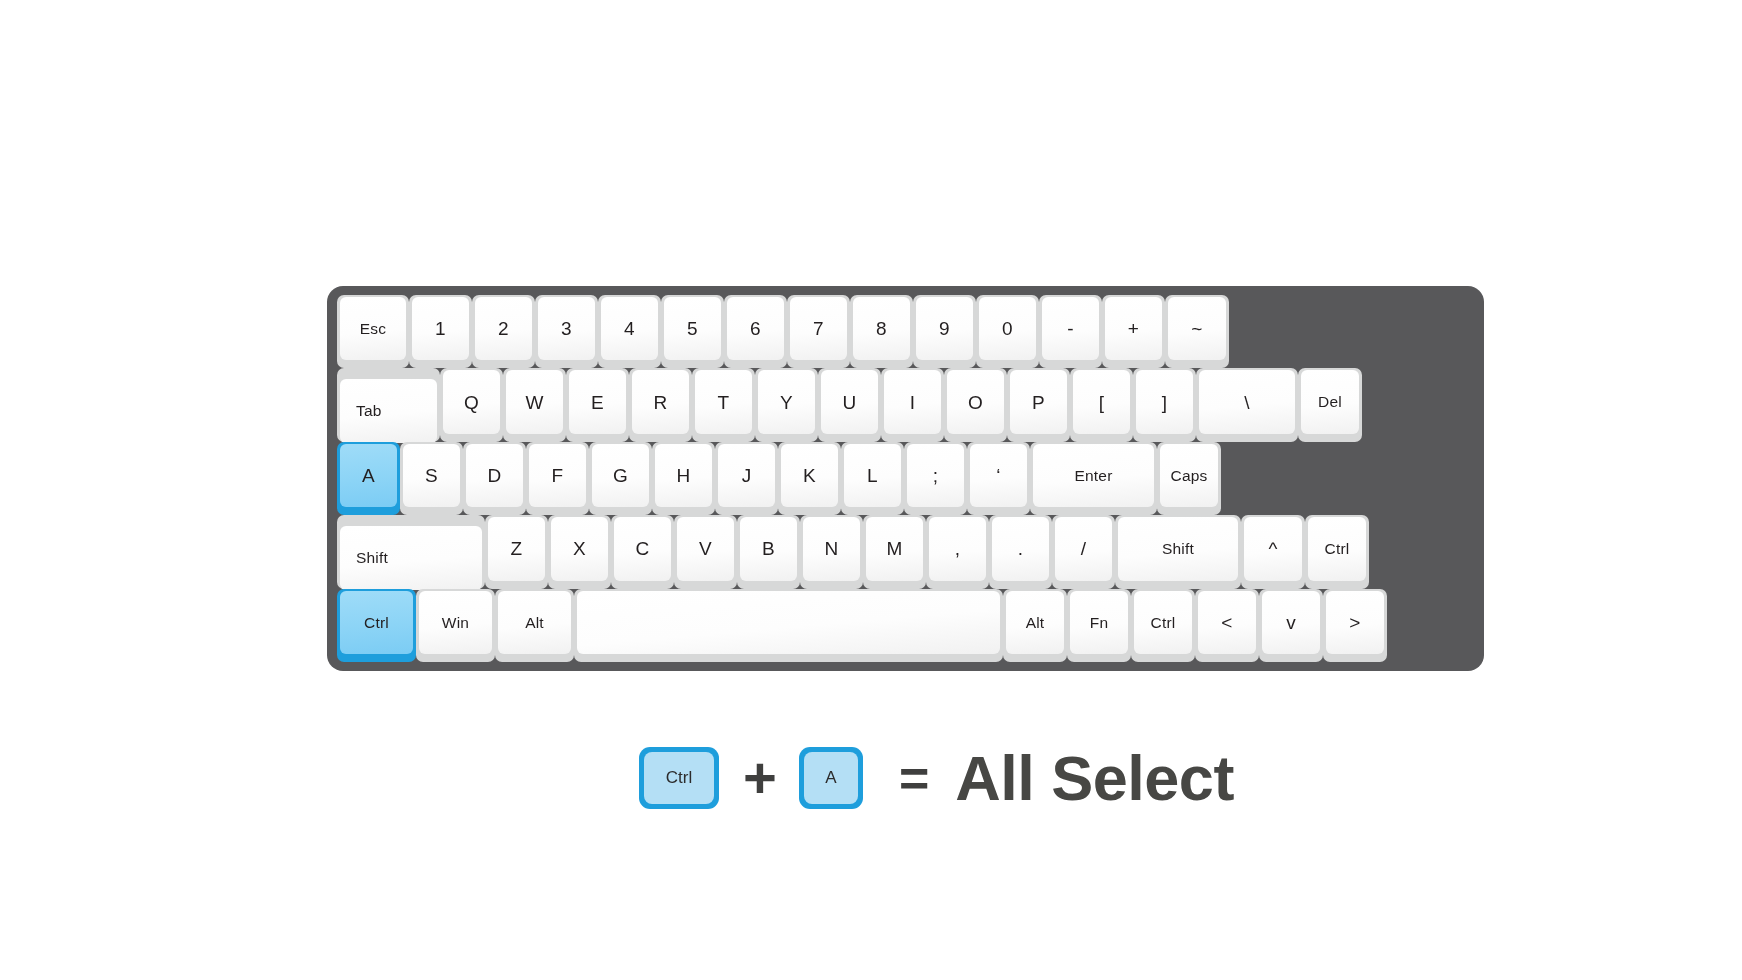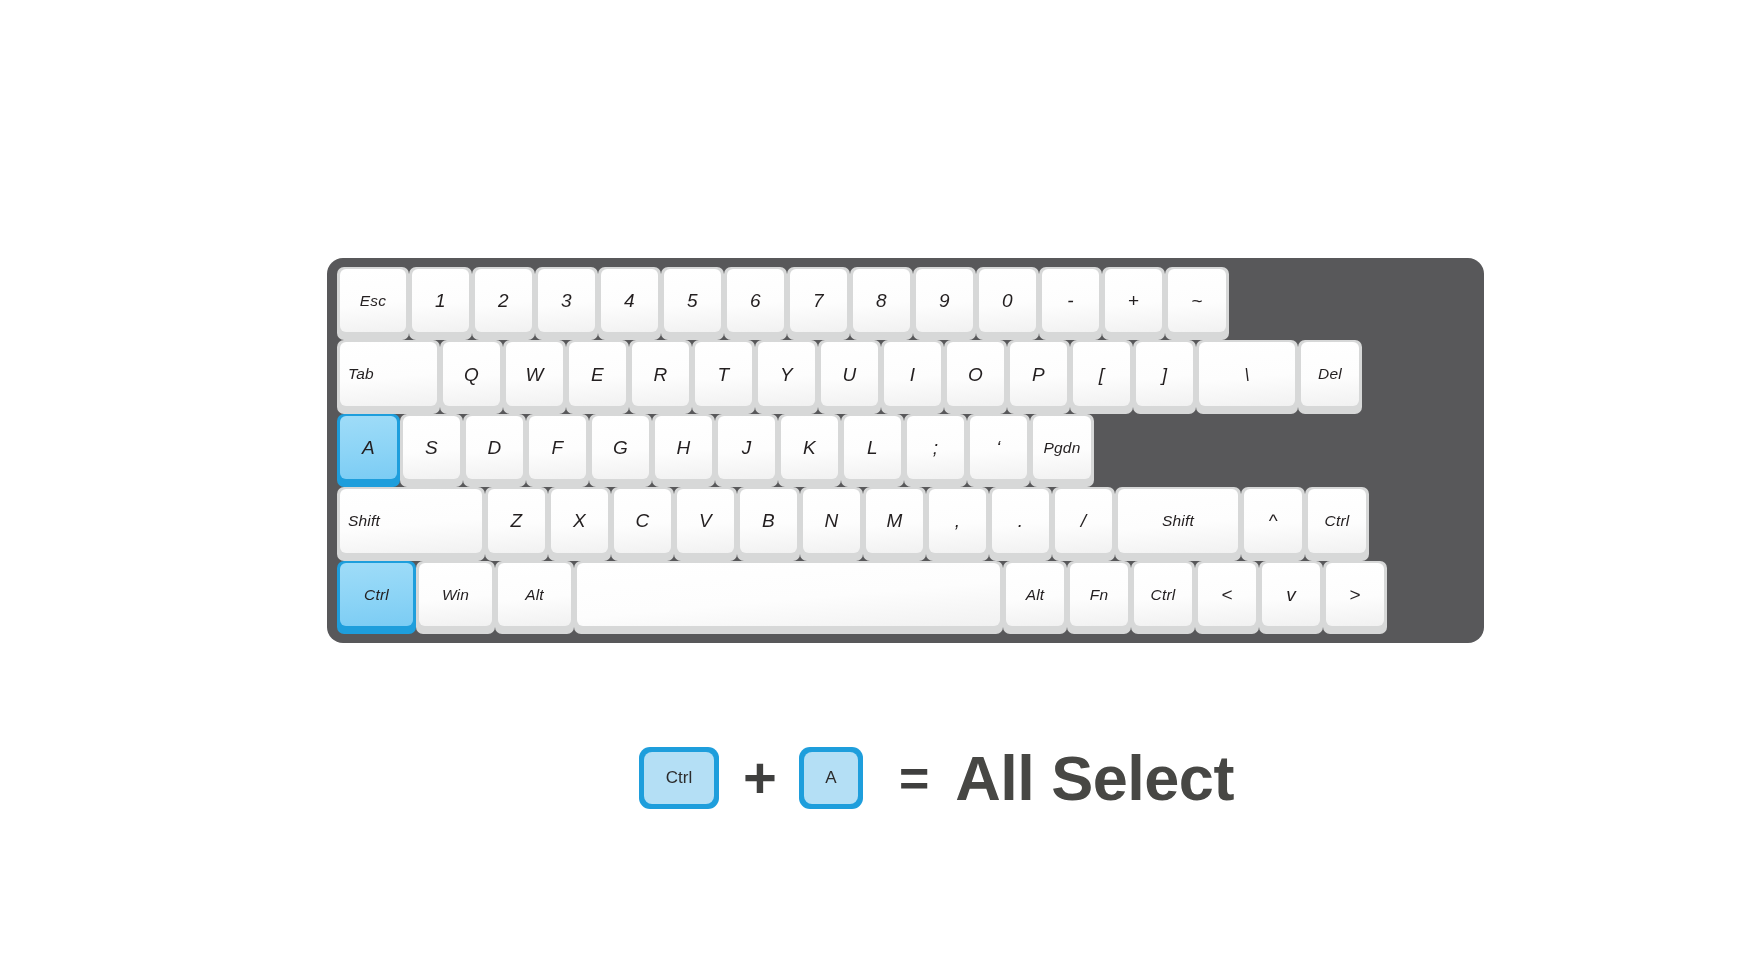--- a/index.html
+++ b/index.html
@@ -12,24 +12,23 @@
     height: 980px;
     font-family: "Liberation Sans", sans-serif;
     overflow: hidden;
     position: relative;
   }
 
   
   #keyboard-figure {
     position: absolute;
     left: 327px;
-    top: 258px;
+    top: 286px;
     width: 1157px;
     height: 385px;
-    font-style: italic;
   }
 
   #keyboard-frame {
     position: absolute;
     inset: 0;
     background: #58585a;
     border-radius: 16px;
     padding: 9px 10px;
     box-sizing: border-box;
     display: flex;
@@ -71,21 +70,22 @@
     line-height: 1;
   }
 
   .keycap.small {
     font-size: 15.5px;
   }
 
   
   .keycap.align-left {
     justify-content: flex-start;
-    padding-left: 8px;
+    padding-left: 16px;
+    margin-top: 9px;
   }
 
   
   .key.hl {
     background: #1e9edc;
   }
   .key.hl > .keycap {
     background: linear-gradient(175deg, #9fdcf8 0%, #8cd4f6 55%, #7bccf4 100%);
     color: #231f20;
   }
@@ -269,22 +269,25 @@
         </div>
         <div class="key" style="width: 63px;">
           <div class="keycap">L</div>
         </div>
         <div class="key" style="width: 63px;">
           <div class="keycap">;</div>
         </div>
         <div class="key" style="width: 63px;">
           <div class="keycap">‘</div>
         </div>
-        <div class="key" style="width: 64px;">
-          <div class="keycap small">Pgdn</div>
+        <div class="key" style="width: 127px;">
+          <div class="keycap small">Enter</div>
+        </div>
+        <div class="key" style="width: 64px;">
+          <div class="keycap small">Caps</div>
         </div>
       </div>
       <div class="kb-row">
         <div class="key" style="width: 148px;">
           <div class="keycap small align-left">Shift</div>
         </div>
         <div class="key" style="width: 63px;">
           <div class="keycap">Z</div>
         </div>
         <div class="key" style="width: 63px;">

